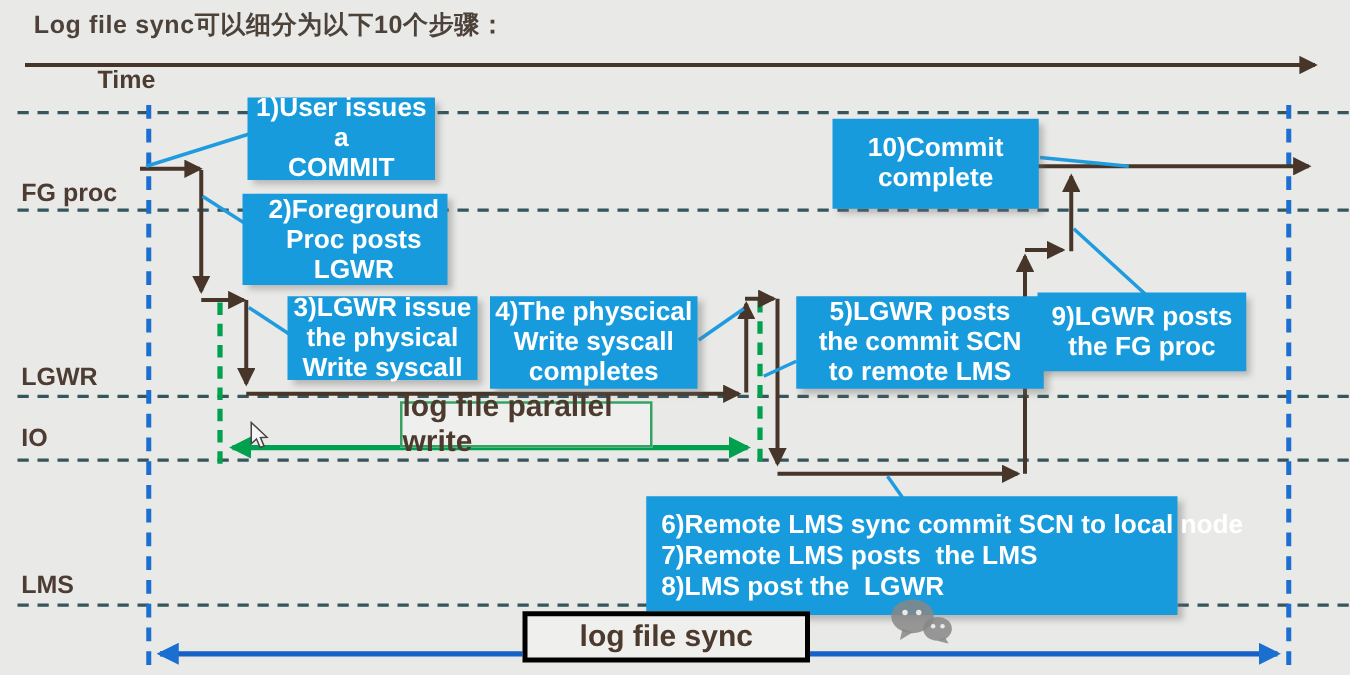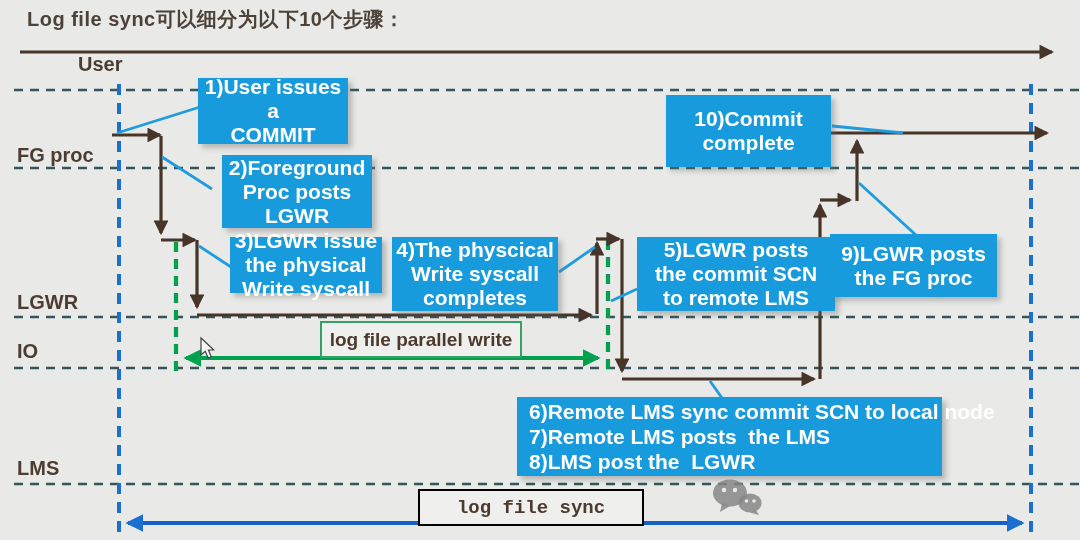--- a/index.html
+++ b/index.html
@@ -6,23 +6,23 @@
   body{font-family:"Liberation Sans","DejaVu Sans",sans-serif;}
   .stage{position:relative;width:1080px;height:540px;background:#e9e9e7;overflow:hidden;}
   .title{position:absolute;left:27px;top:6px;font-size:20px;font-weight:600;color:#4c4239;letter-spacing:.5px;}
   svg.overlay{position:absolute;left:0;top:0;width:1080px;height:540px;}
   .lane-label{position:absolute;font-size:20px;font-weight:bold;color:#4c3c32;}
   .step{position:absolute;background:#189bdc;color:#fff;font-size:21px;font-weight:bold;
         line-height:24px;display:flex;flex-direction:column;justify-content:center;align-items:center;
         text-align:center;box-shadow:4px 4px 5px rgba(110,110,110,.40);}
   .step.left{align-items:flex-start;text-align:left;padding-left:12px;line-height:25px;}
   .tagbox{position:absolute;display:flex;align-items:center;justify-content:center;
-        font-size:19px;font-weight:bold;color:#4c3a2e;background:#efefed;}
+        font-size:24px;font-weight:bold;color:#4c3a2e;background:#efefed;}
   .tagbox.green{border:2px solid #35a263;}
-  .tagbox.blue{border:2px solid #000000;font-family:Liberation Mono, monospace;}
+  .tagbox.blue{border:4px solid #000000;}
   .watermark-text{position:absolute;left:766px;top:478px;font-size:28px;color:rgba(135,135,135,.82);
         letter-spacing:2px;white-space:pre;}
   .wm-icon{position:absolute;left:712px;top:479px;}
 </style>
 </head>
 <body>
 
 <div class="stage">
 
   <div class="title">Log file sync可以细分为以下10个步骤：</div>
@@ -95,56 +95,56 @@
       <path d="M859,183 L917,236"></path>
       <path d="M832,126 L903,133"></path>
       <path d="M710,381 L722,398"></path>
     </g>
 
     <g transform="translate(201,338)">
       <path d="M0,0 L0,17 L4.2,13.2 L7.2,20 L10.2,18.7 L7.4,12.1 L12.6,11.8 Z" fill="#f5f5f5" stroke="#444" stroke-width="1.2"></path>
     </g>
   </svg>
 
-  <div class="lane-label" style="left:78px;top:53px;">User</div>
+  <div class="lane-label" style="left:78px;top:53px;">Time</div>
   <div class="lane-label" style="left:17px;top:144px;">FG proc</div>
   <div class="lane-label" style="left:17px;top:291px;">LGWR</div>
   <div class="lane-label" style="left:17px;top:340px;">IO</div>
   <div class="lane-label" style="left:17px;top:457px;">LMS</div>
 
   <div class="step" style="left:198px;top:78px;width:150px;height:66px;">
     <div>1)User issues a</div>
     <div>COMMIT</div>
   </div>
 
-  <div class="step" style="left:222px;top:155px;width:150px;height:73px;">
+  <div class="step" style="left:194px;top:155px;width:150px;height:73px;padding-left:14px;">
     <div>2)Foreground</div>
     <div>Proc posts</div>
     <div>LGWR</div>
   </div>
 
-  <div class="step" style="left:230px;top:237px;width:152px;height:56px;">
+  <div class="step" style="left:230px;top:237px;width:152px;height:67px;">
     <div>3)LGWR issue</div>
     <div>the physical</div>
     <div>Write syscall</div>
   </div>
 
   <div class="step" style="left:392px;top:237px;width:166px;height:74px;">
     <div>4)The physcical</div>
     <div>Write syscall</div>
     <div>completes</div>
   </div>
 
   <div class="step" style="left:637px;top:237px;width:198px;height:74px;">
     <div>5)LGWR posts</div>
     <div>the commit SCN</div>
     <div>to remote LMS</div>
   </div>
 
-  <div class="step left" style="left:517px;top:397px;width:413px;height:79px;">
+  <div class="step left" style="left:517px;top:397px;width:413px;height:95px;">
     <div style="white-space:pre;">6)Remote LMS sync commit SCN to local node</div>
     <div style="white-space:pre;">7)Remote LMS posts  the LMS</div>
     <div style="white-space:pre;">8)LMS post the  LGWR</div>
   </div>
 
   <div class="step" style="left:830px;top:234px;width:167px;height:63px;">
     <div>9)LGWR posts</div>
     <div>the FG proc</div>
   </div>
 

